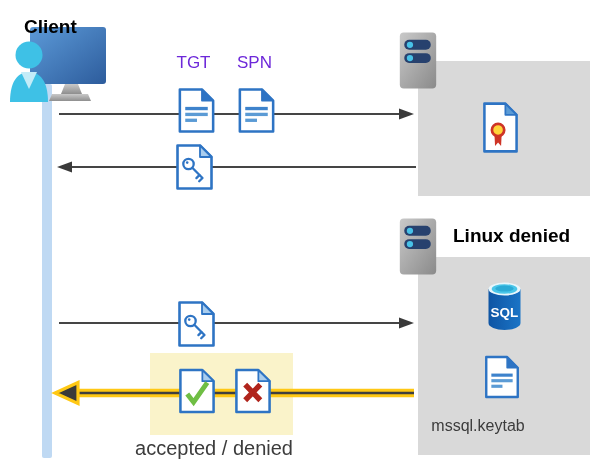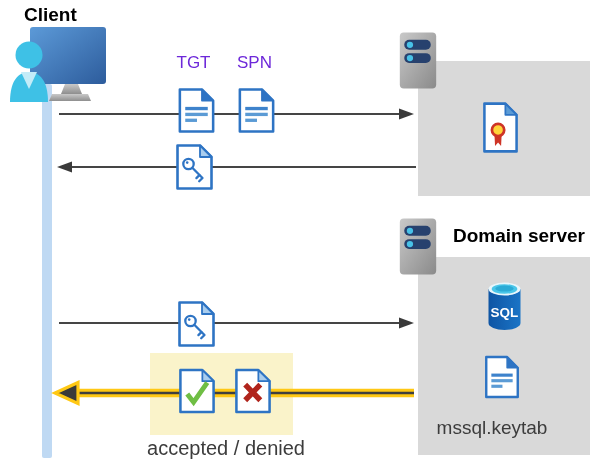--- a/index.html
+++ b/index.html
@@ -11,31 +11,31 @@
   .abs { position:absolute; }
   .gray-box { position:absolute; background:#D9D9D9; }
   #dc-box     { left:418px; top:61px;  width:172px; height:135px; }
   #linux-box  { left:418px; top:257px; width:172px; height:198px; }
   #highlight  { position:absolute; left:150px; top:353px; width:143px; height:82px; background:#FAF3CA; }
   #lifeline   { position:absolute; left:42px; top:84px; width:10px; height:374px; background:#BFD9F3; border-radius:2px; }
   .title {
     position:absolute; font-weight:bold; font-size:19px; line-height:22px; color:#000;
     letter-spacing:0; white-space:pre-line;
   }
-  #client-label { left:24px; top:4px; }
+  #client-label { left:24px; top:16px; }
   #dc-title     { left:452px; top:6px; width:125px; }
   #linux-title  { left:453px; top:225px; white-space:nowrap; }
   .doc-label {
     position:absolute; font-size:17px; color:#6d28d9; text-align:center;
   }
   #tgt-label { left:171px; top:53px; width:45px; }
   #spn-label { left:221px; top:53px; width:45px;margin-left:11px; }
   .caption { position:absolute; color:#3C3C3C; text-align:center; }
-  #keytab-label   { left:424px; top:417px; width:136px; font-size:19px; }
-  #accepted-label { left:128px; top:437px; width:196px; font-size:20px; }
+  #keytab-label   { left:410px; top:417px; width:136px; font-size:16px; }
+  #accepted-label { left:116px; top:437px; width:196px; font-size:20px; }
   svg { display:block; }
 </style>
 </head>
 <body>
 
 <div id="canvas">
 
   <svg width="0" height="0" class="abs" aria-hidden="true">
     <defs>
       <linearGradient id="monGrad" x1="0" y1="0" x2="1" y2="1">
@@ -170,19 +170,19 @@
     <path d="M10.5 27 L17 35.5 L31 15.5" fill="none" stroke="#6FBE44" stroke-width="5"></path>
   </svg>
 
   <svg class="abs" style="left:233px;top:367px" width="40" height="48" viewBox="0 0 41 48">
     <path d="M3.5 2.5 H26 L37.5 14 V45.5 H3.5 Z" fill="#fff" stroke="#2E74C4" stroke-width="2.6" stroke-linejoin="round"></path>
     <path d="M26 2.5 V14 H37.5 Z" fill="#A9CDEE" stroke="#2E74C4" stroke-width="1.8" stroke-linejoin="round"></path>
     <path d="M12.5 17.5 L28 33.5 M28 17.5 L12.5 33.5" fill="none" stroke="#B0241C" stroke-width="5.6"></path>
   </svg>
 
   <div id="client-label" class="title">Client</div>
-  <div id="linux-title" class="title">Domain server</div>
+  <div id="linux-title" class="title">Linux denied</div>
   <div id="tgt-label" class="doc-label">TGT</div>
   <div id="spn-label" class="doc-label">SPN</div>
   <div id="keytab-label" class="caption">mssql.keytab</div>
   <div id="accepted-label" class="caption">accepted / denied</div>
 
 </div>
 
 </body></html>

